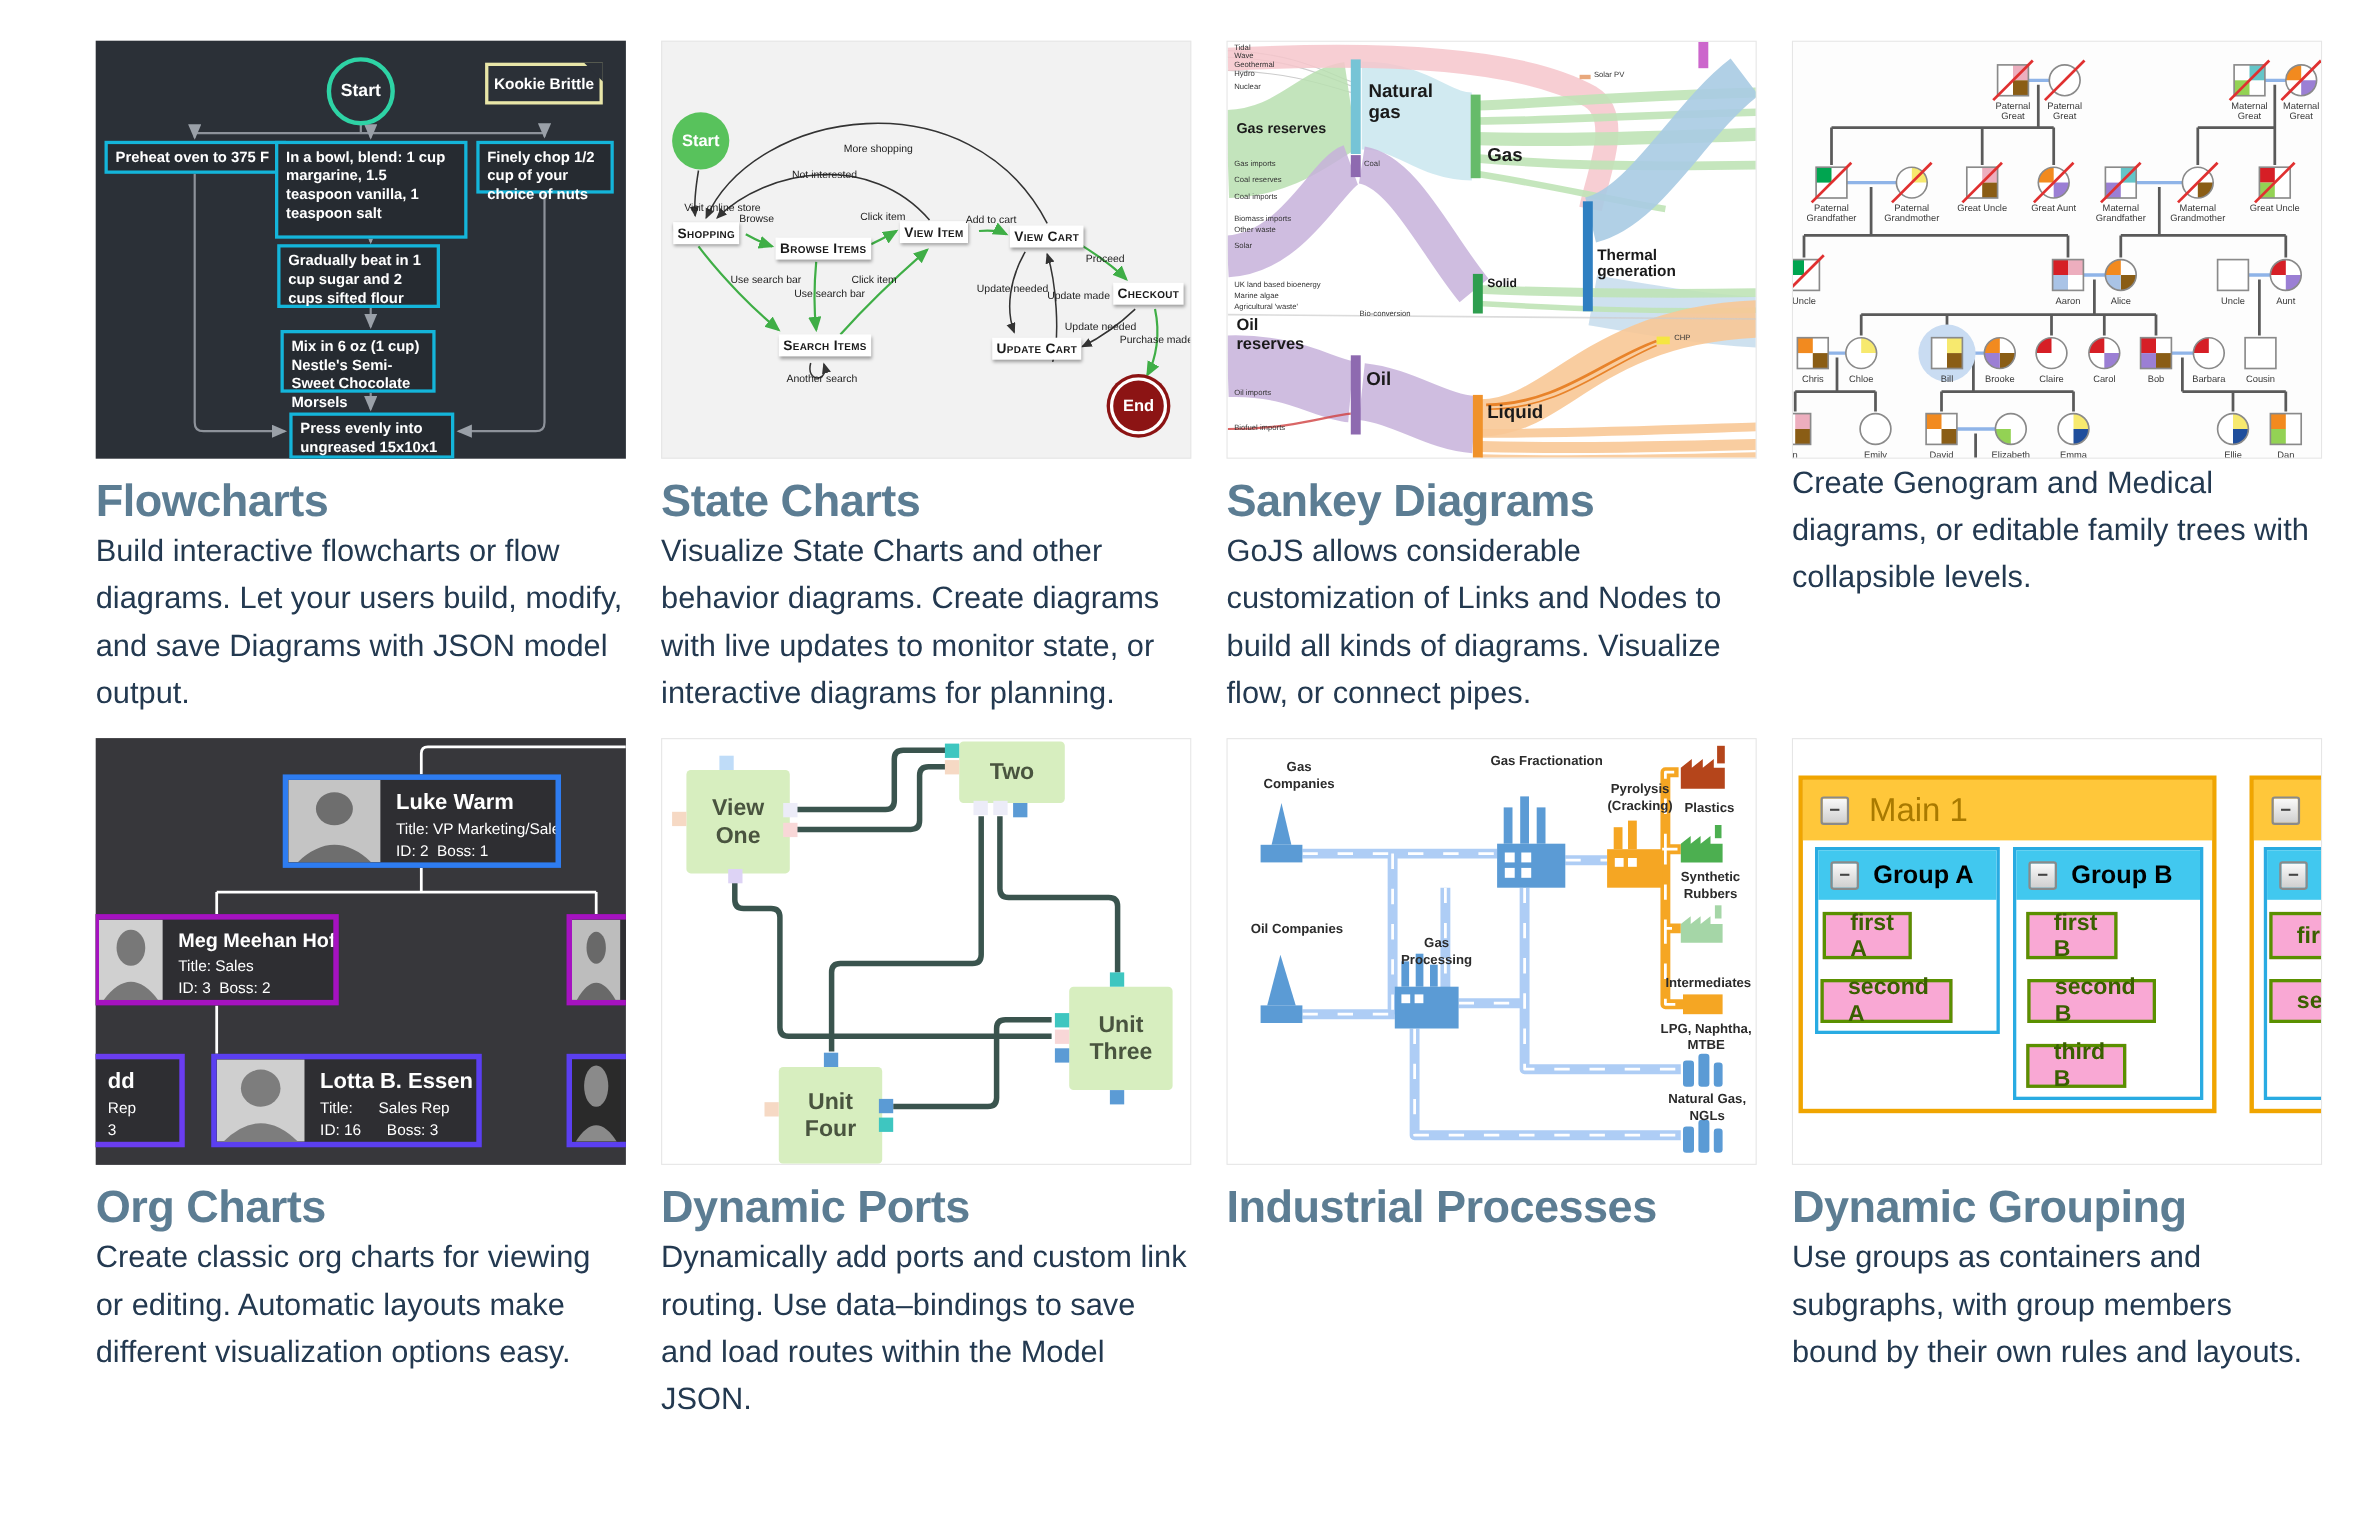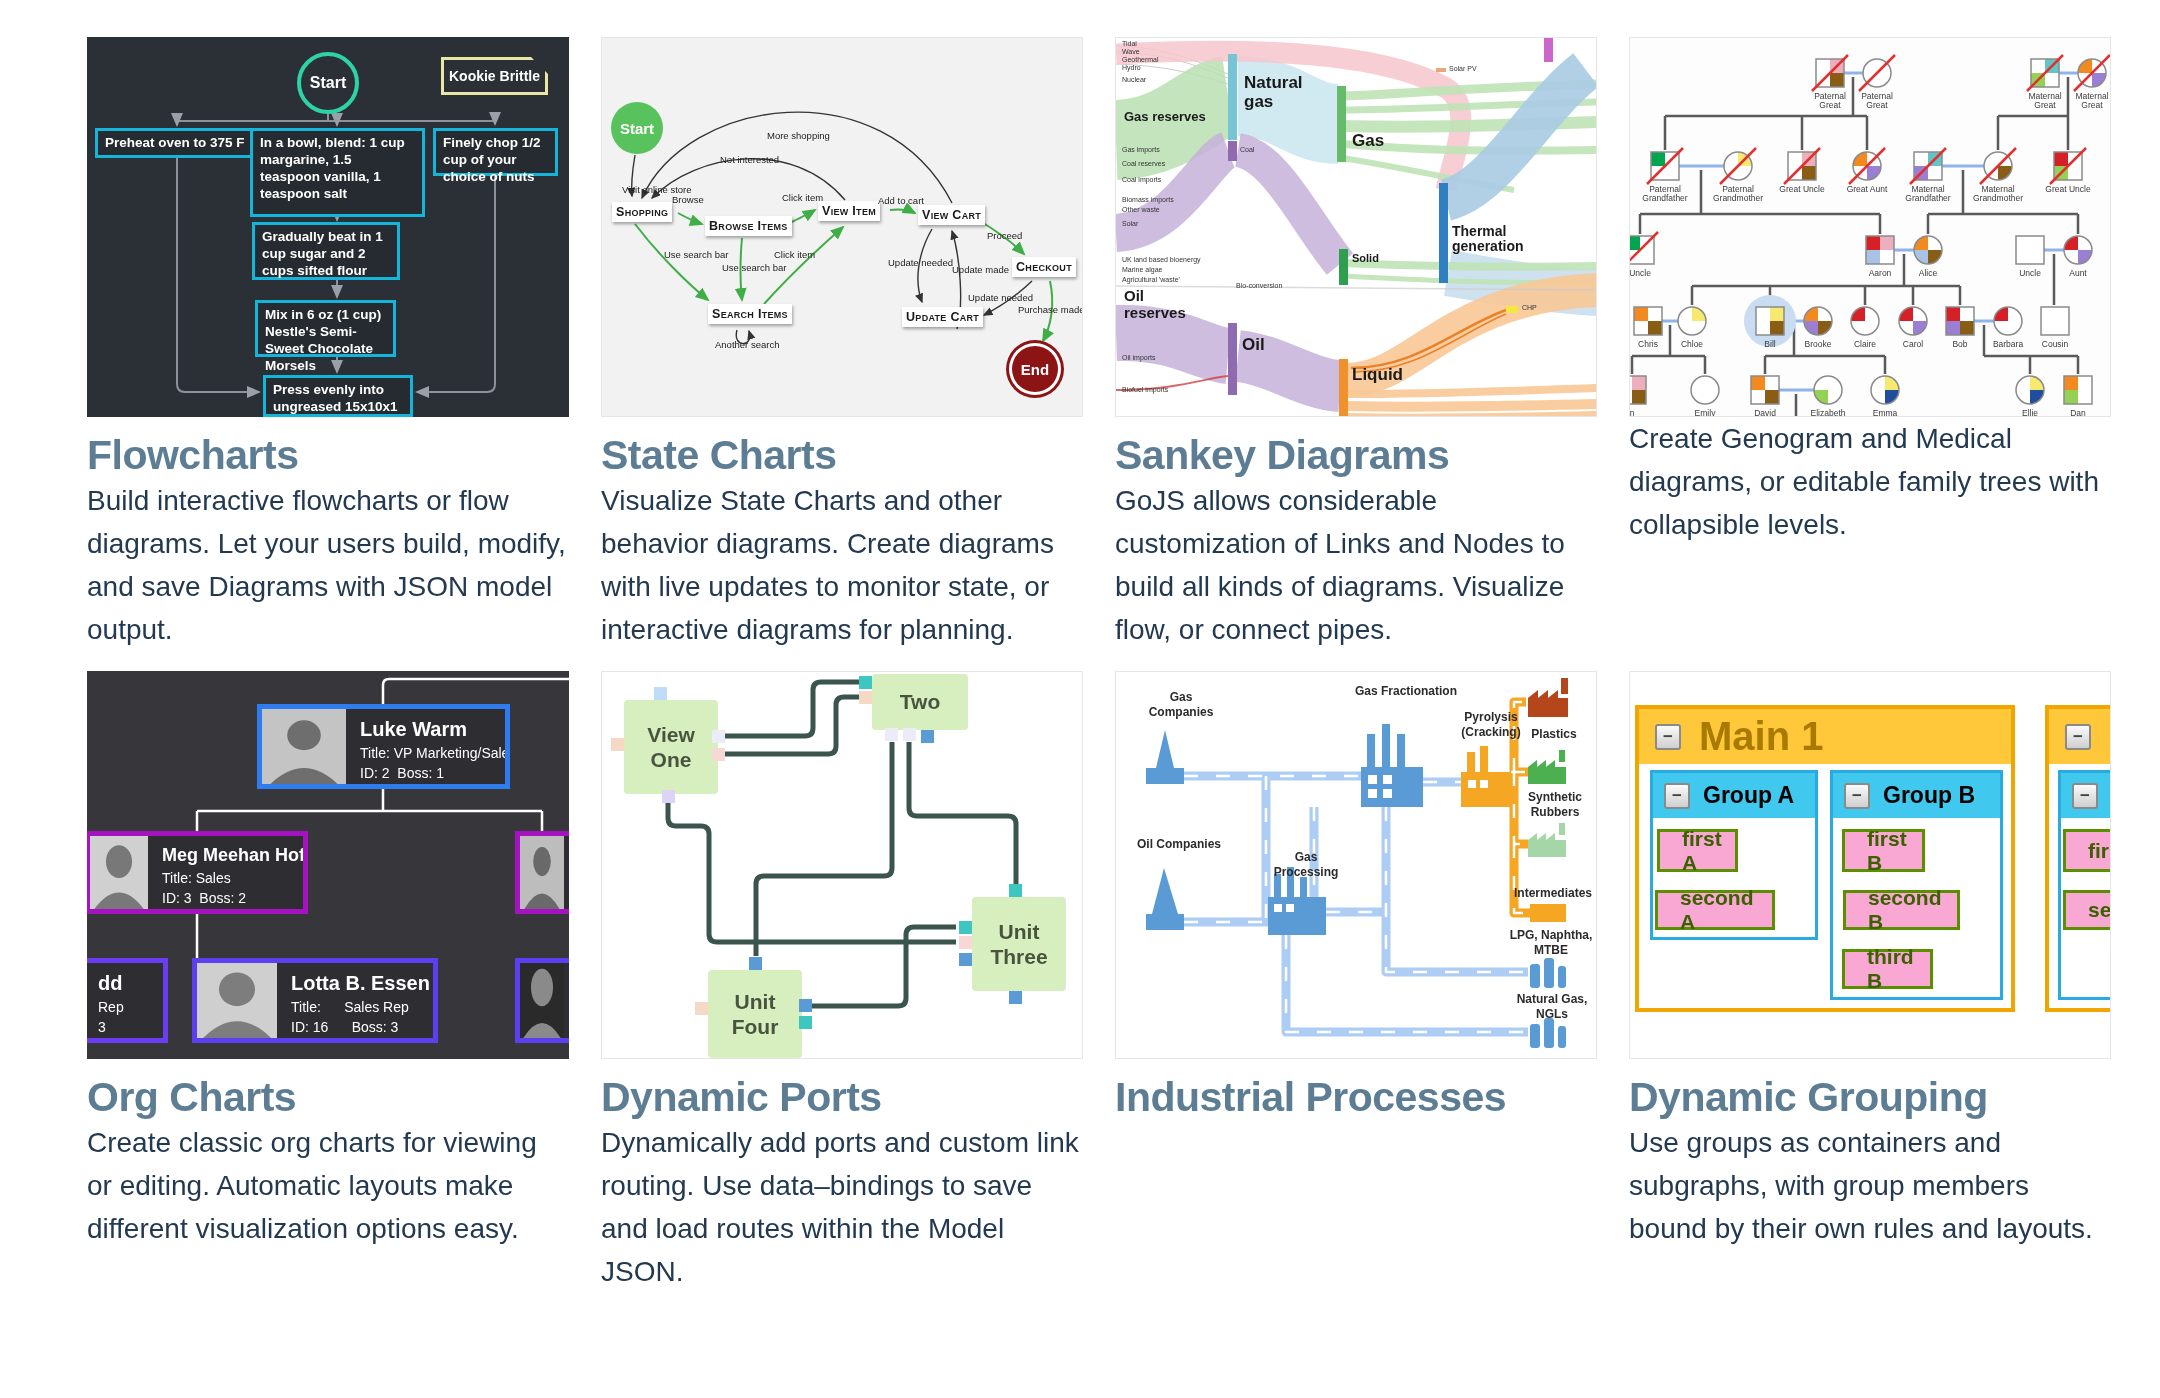--- a/index.html
+++ b/index.html
@@ -42,21 +42,21 @@
 .dp{background:#fff}
 .dp-node{position:absolute;background:#d7eebf;color:#49543f;font-weight:700;font-size:21px;display:flex;align-items:center;justify-content:center;text-align:center;line-height:1.2;border-radius:4px}
 .dp-port{position:absolute;width:13px;height:13px}
 
 .ip{background:#fff}
 .ip-lbl{position:absolute;font-size:12px;font-weight:700;color:#2b2b2b;text-align:center;line-height:1.25}
 
 .gg{background:#fff}
 .gg-main{position:absolute;border:4px solid #f0a500;background:#fff;box-sizing:border-box}
 .gg-mainhdr{height:55px;background:#ffc73a;display:flex;align-items:center;gap:18px;padding-left:16px}
-.gg-mtitle{font-size:40px;font-weight:700;color:#a97a00}
+.gg-mtitle{font-size:30px;font-weight:400;color:#a97a00}
 .gg-grp{position:absolute;border:3px solid #29abe2;background:#fff;box-sizing:border-box}
 .gg-ghdr{height:45px;background:#41c8ef;display:flex;align-items:center;gap:13px;padding-left:11px}
 .gg-gtitle{font-size:23px;font-weight:700;color:#000000}
 .gg-item{position:absolute;background:#f9a8d4;border:3px solid #5a9000;color:#3a6000;font-weight:700;font-size:21px;display:flex;align-items:center;padding-left:22px;box-sizing:border-box}
 .gg-minus{width:26px;height:26px;background:linear-gradient(#fafafa,#cfcfcf);border:2px solid #8a8a8a;color:#444;font-size:17px;font-weight:700;display:flex;align-items:center;justify-content:center;border-radius:3px;box-sizing:border-box;flex:0 0 auto}
 </style>
 </head>
 <body>
 
 <div class="grid row1">

